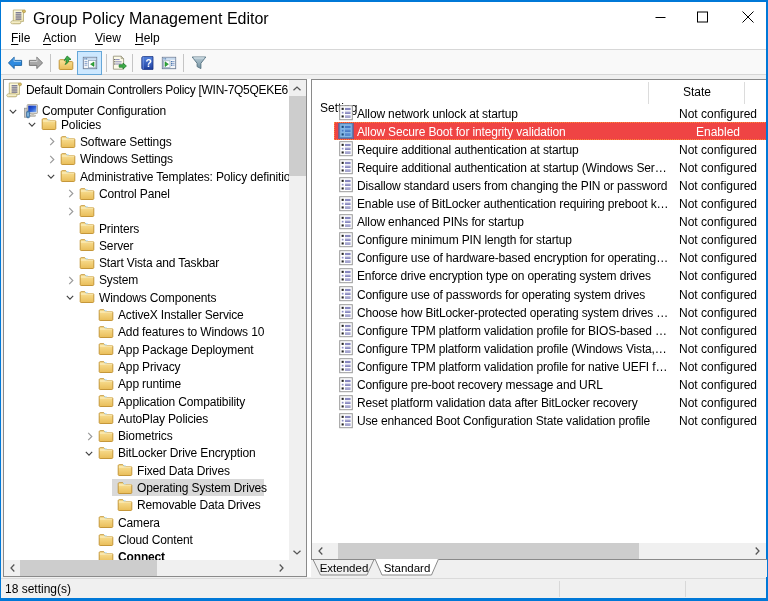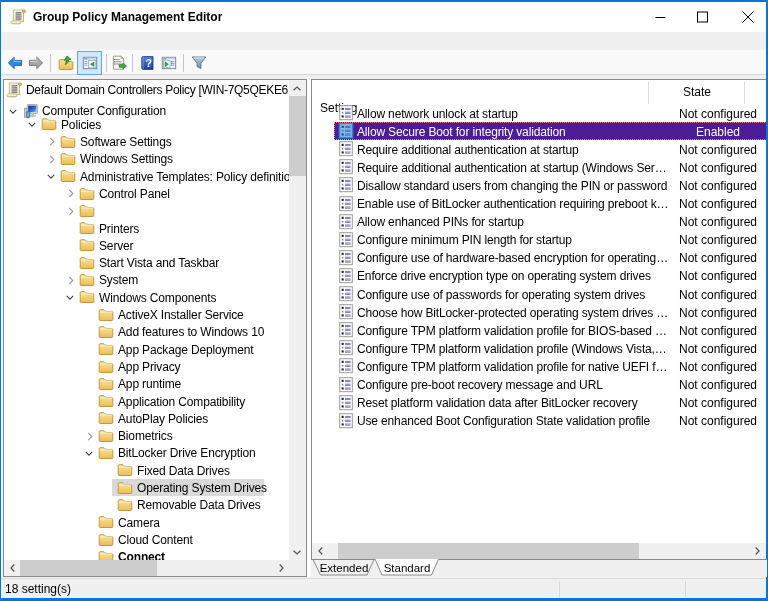--- a/index.html
+++ b/index.html
@@ -4,21 +4,21 @@
 <style>
 * { margin:0; padding:0; box-sizing:border-box; }
 html,body { width:768px; height:601px; overflow:hidden;
   font-family:"Liberation Sans",sans-serif; font-size:12px; color:#000; }
 #win { position:absolute; inset:0; background:#f0f0f0;
   border-top:2px solid #0078d7; border-left:1px solid #0078d7;
   border-right:2px solid #0078d7; border-bottom:3px solid #0078d7; }
 
 
 #titlebar { position:absolute; left:0; right:0; top:0; height:30px; background:#fff; }
-#title { position:absolute; left:32px; top:7.5px; font-size:12px;font-weight:bold; }
+#title { position:absolute; left:32px; top:7.5px; font-size:16px; }
 #ticon { position:absolute; left:9px; top:7px; width:16px; height:16px; }
 .cap { position:absolute; top:0; height:30px; width:45px; }
 #cap-min { left:637px; } #cap-max { left:679px; } #cap-close { left:724px; }
 .cap svg { position:absolute; left:17px; top:9px; }
 
 
 #menubar { position:absolute; left:0; right:0; top:28px; height:20px; background:#fff;
   border-bottom:1px solid #d7d7d7; }
 .mi { position:absolute; top:0.5px; font-size:12px; }
 .mi u { text-decoration:underline; text-underline-offset:2px; }
@@ -54,21 +54,21 @@
 #lhead { position:absolute; left:0; top:0; width:456px; height:24px; background:#fff; }
 #lhead .hsep { position:absolute; top:2px; width:1px; height:22px; background:#dcdcdc; }
 #lh-setting { position:absolute; left:8px; top:21px; }
 #lh-state { position:absolute; left:337px; top:5px; width:96px; text-align:center; }
 .lrow { position:absolute; left:2px; width:433px; height:18.1px;margin-left:20px; }
 .lrow .li { position:absolute; left:4px; top:1px; width:16px; height:16px; }
 .ltext { position:absolute; left:23px; top:2.5px; width:312px; letter-spacing:-0.15px; white-space:nowrap;
   overflow:hidden; text-overflow:ellipsis; }
 .lstate { position:absolute; left:336px; top:2.5px; width:96px; text-align:center; }
 .liov { position:absolute; left:4px; top:1px; width:16px; height:16px; background:rgba(10,110,205,0.5); }
-.lrow.sel { background:#4c1d95; color:#fff; outline:1px dotted #ff8838; outline-offset:-1px; }
+.lrow.sel { background:#ef4444; color:#fff; outline:1px dotted #ff8838; outline-offset:-1px; }
 
 
 #lhsb { position:absolute; left:0; bottom:0; width:454px; height:16px; background:#f0f0f0; }
 #lhthumb { position:absolute; left:26px; top:0; width:301px; height:16px; background:#cdcdcd; }
 
 
 #tabs { position:absolute; left:310px; top:557px; width:456px; height:18px; background:#f0f0f0; }
 
 
 #status { position:absolute; left:0; right:0; bottom:0; height:20px; background:#f0f0f0; border-top:1px solid #dadada; }
@@ -237,20 +237,26 @@
           <rect x="0.5" y="1" width="10" height="10" fill="none" stroke="#000" stroke-width="1"></rect>
         </svg>
       </div>
     <div class="cap" id="cap-close">
         <svg width="12" height="12" viewBox="0 0 12 12">
           <path d="M0.5 0.5 L11.5 11.5 M11.5 0.5 L0.5 11.5" stroke="#000" stroke-width="1"></path>
         </svg>
       </div>
   </div>
 
+  <div id="menubar">
+    <span class="mi" style="left:10px"><u>F</u>ile</span>
+    <span class="mi" style="left:42px"><u>A</u>ction</span>
+    <span class="mi" style="left:94px"><u>V</u>iew</span>
+    <span class="mi" style="left:134px"><u>H</u>elp</span>
+  </div>
 
   <div id="toolbar">
     <div id="tbhl"></div>
     <svg class="tbi" style="left:6px" viewBox="0 0 16 16">
         <use href="#i-back"></use>
       </svg>
     <svg class="tbi" style="left:27px" viewBox="0 0 16 16">
         <use href="#i-fwd"></use>
       </svg>
     <div class="tbsep" style="left:49px"></div>

